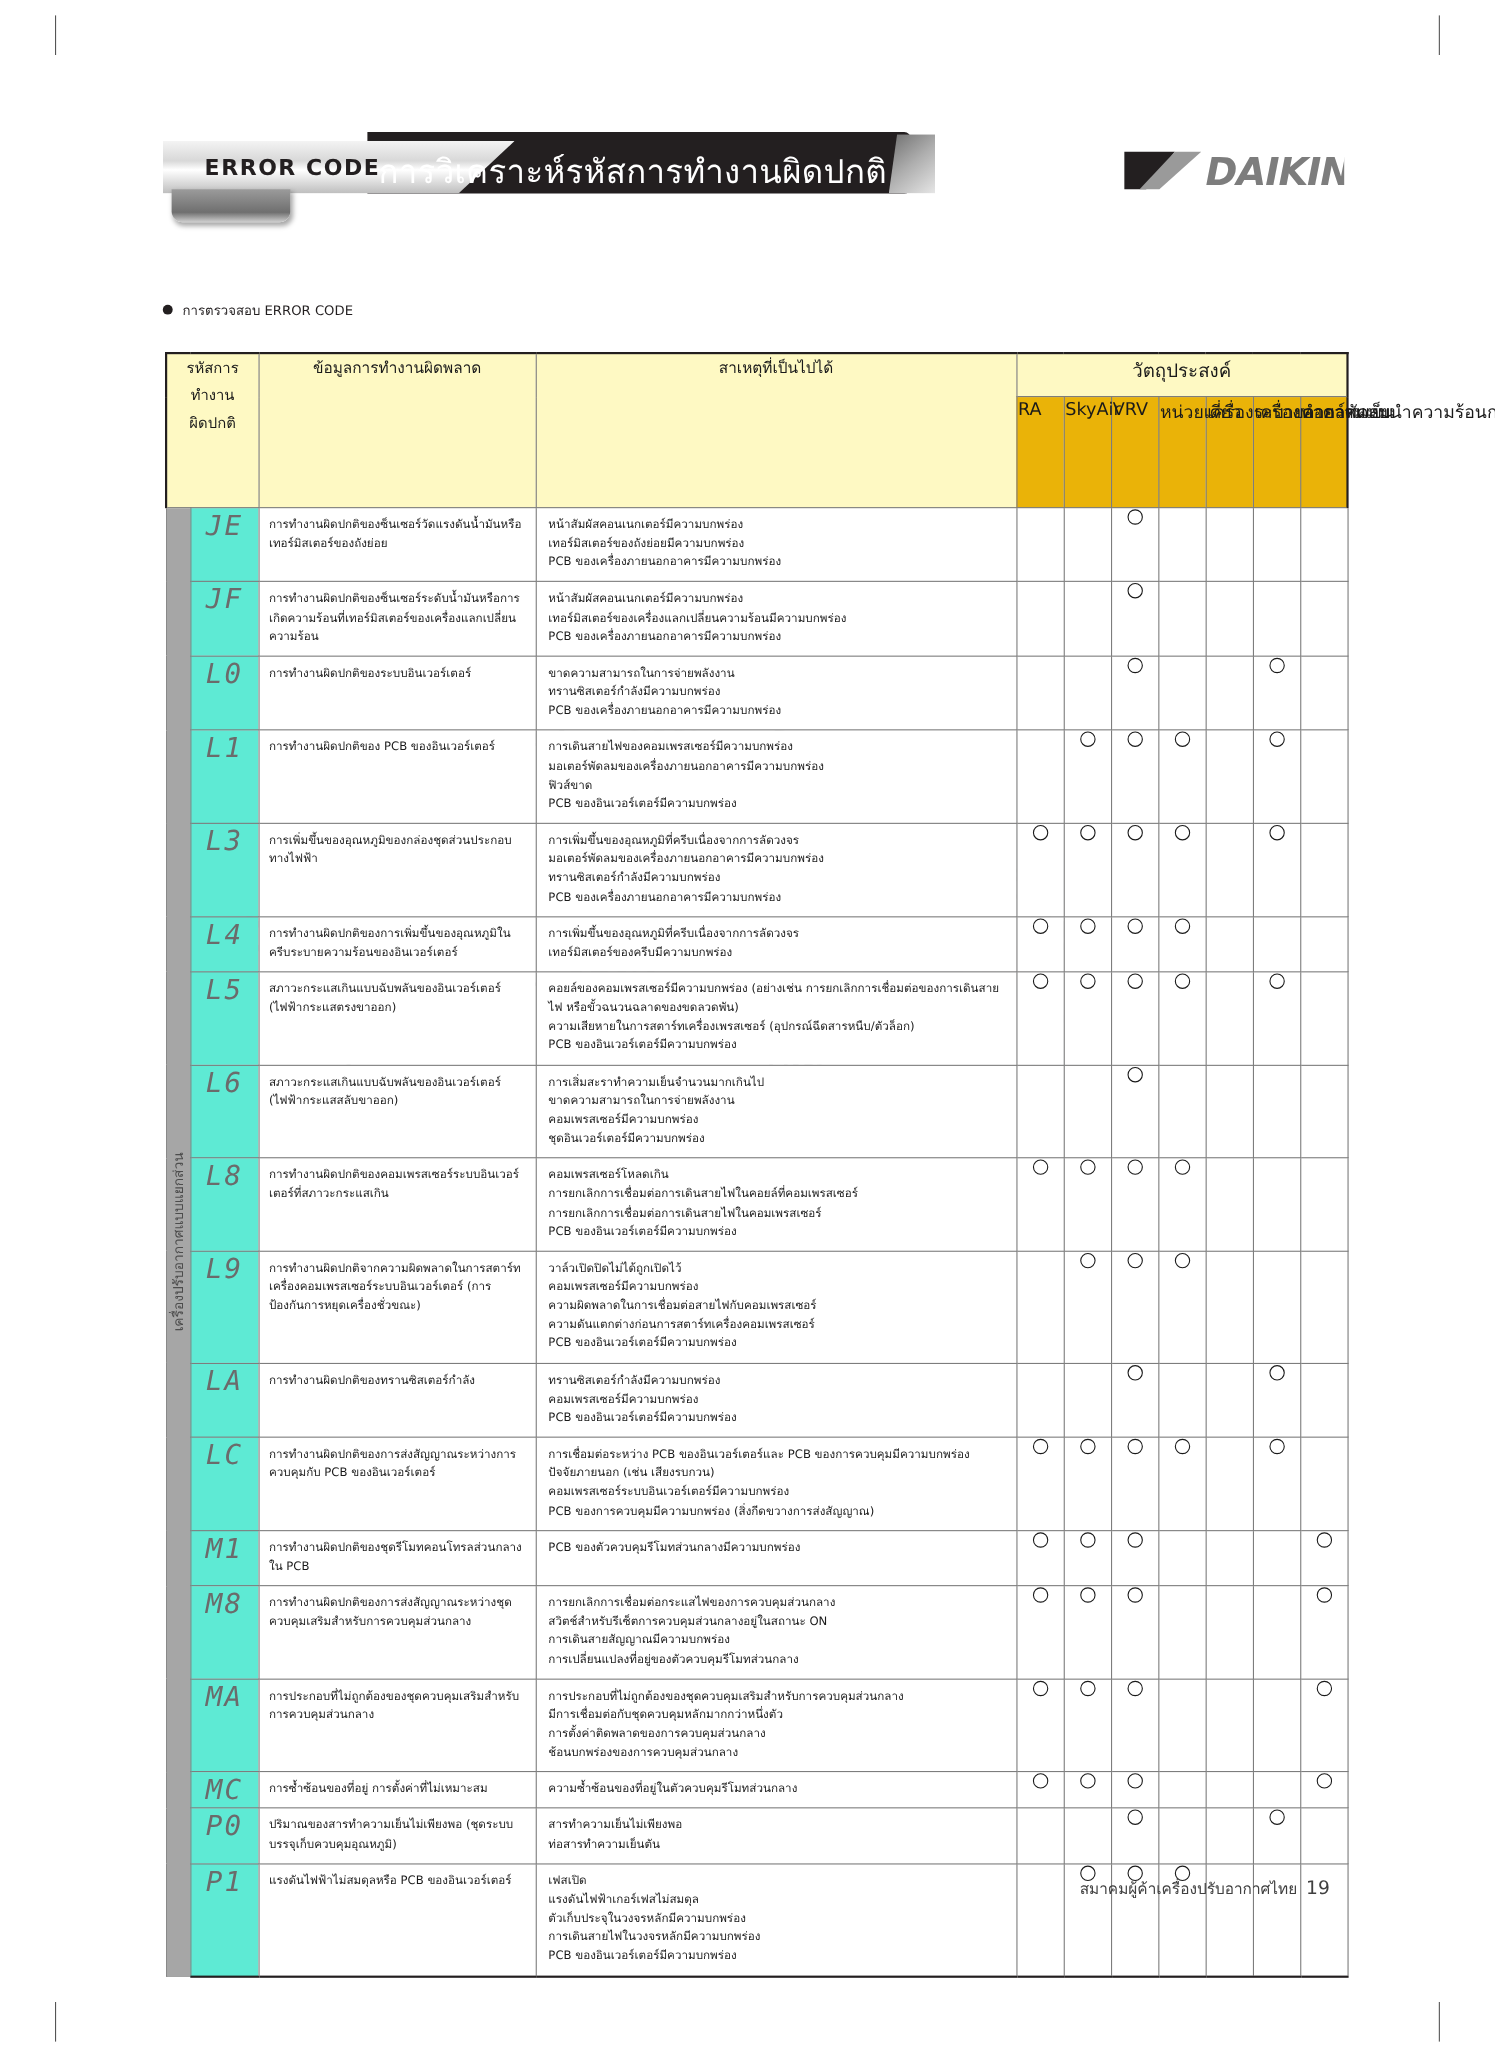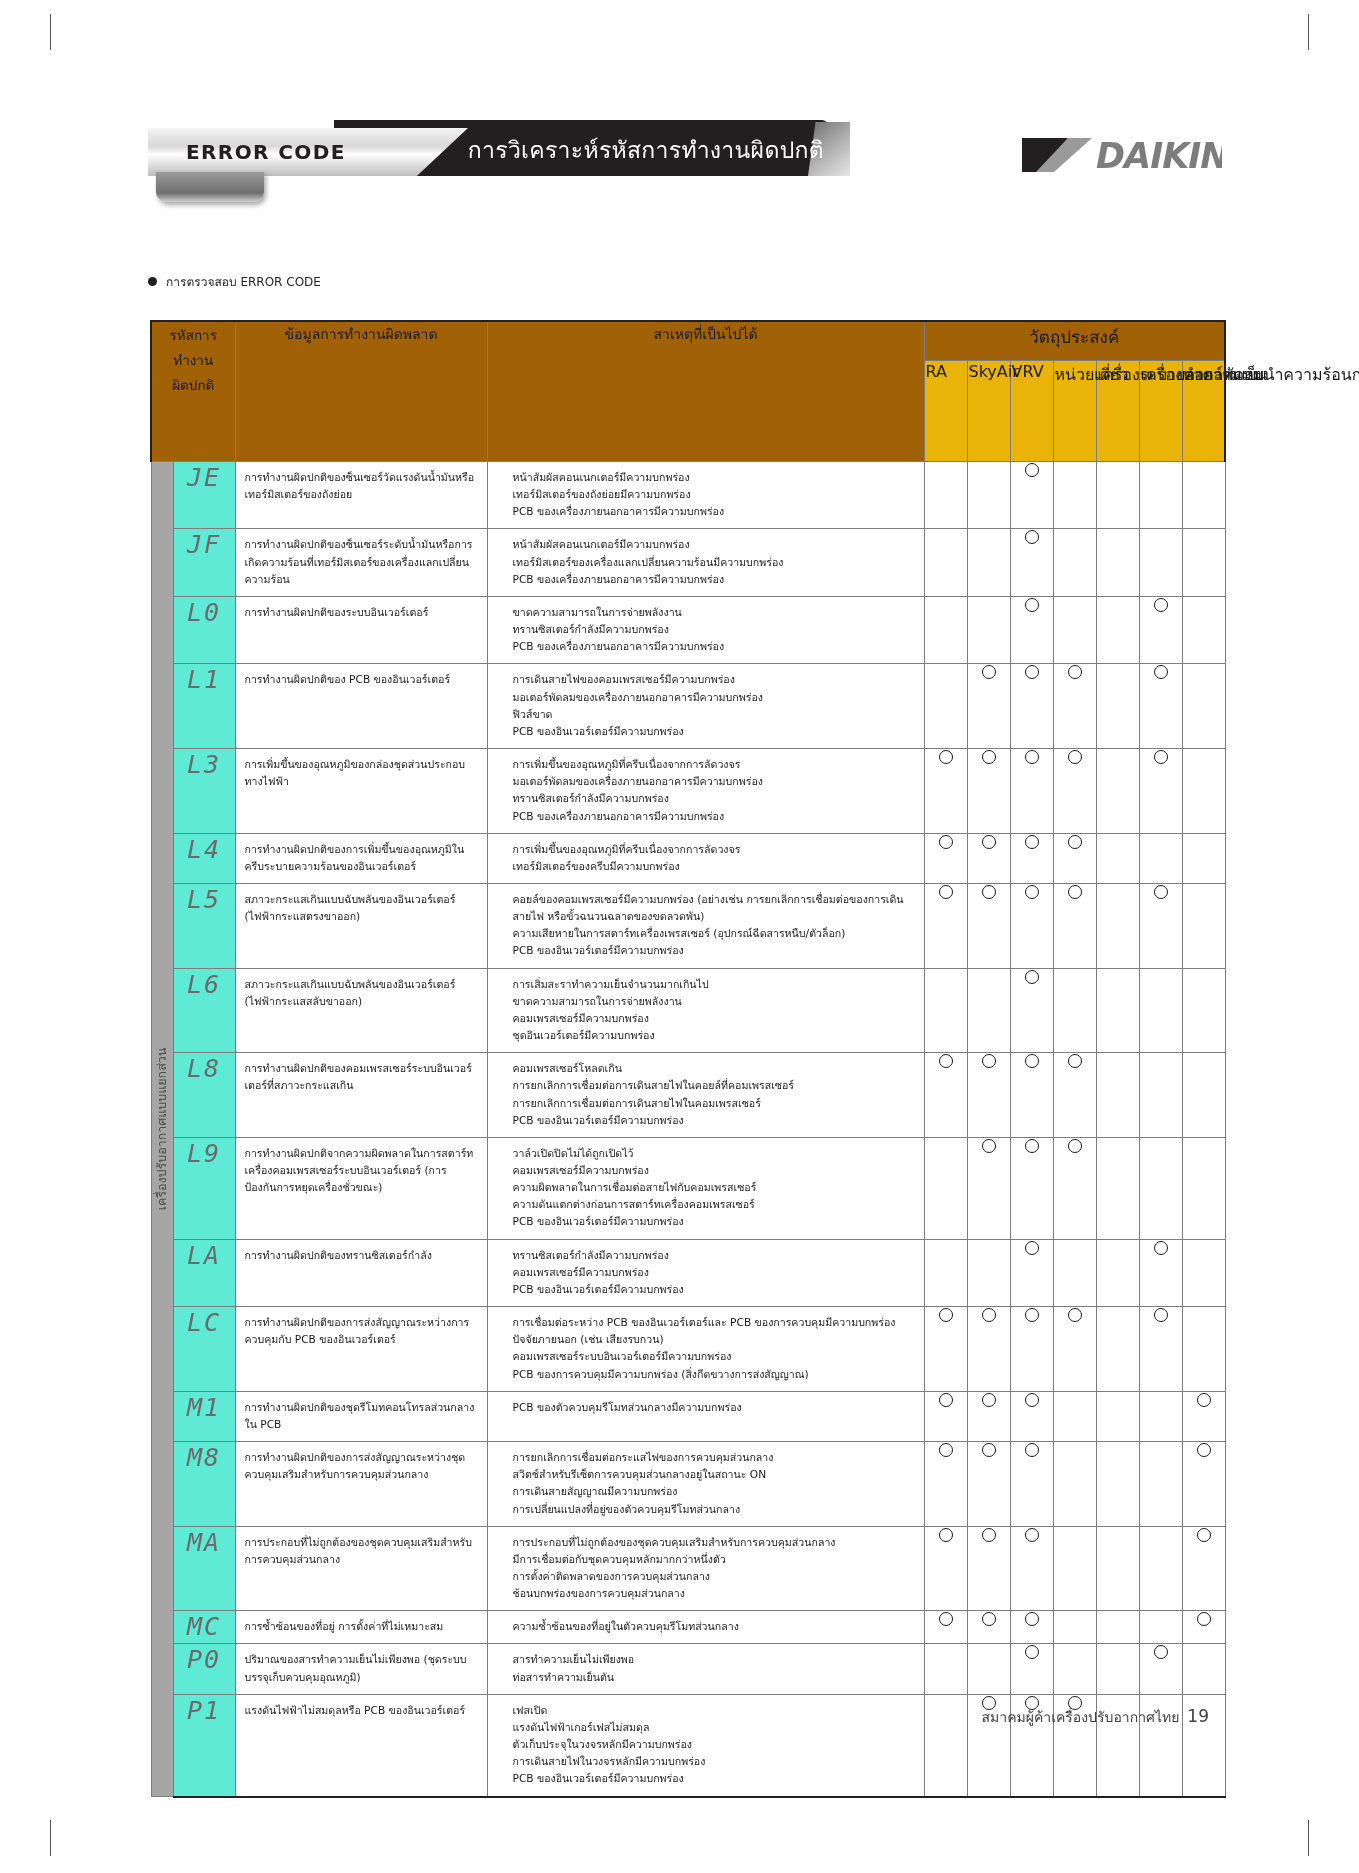--- a/index.html
+++ b/index.html
@@ -34,41 +34,41 @@
     position:absolute;left:660px;top:2px;width:42px;height:54px;
     background:linear-gradient(140deg,#6d6d6d 0%,#aeaeae 50%,#e6e6e6 100%);
     clip-path:polygon(18% 0, 100% 0, 100% 100%, 0 100%);
   }
   .err-code-label{
     position:absolute;left:38px;top:20px;
     font-family:"DejaVu Sans","Liberation Sans",sans-serif;
     font-weight:bold;font-size:20px;letter-spacing:1.4px;color:#231f20;
   }
   .banner-thai{
-    position:absolute;left:196px;top:12px;width:480px;text-align:right;
-    color:#ffffff;font-size:23px;letter-spacing:.3px;
+    position:absolute;left:196px;top:12px;width:480px;text-align:left;
+    color:#ffffff;font-size:30px;letter-spacing:.3px;
   }
 
   
   .logo{position:absolute;left:1022px;top:128px;width:200px;height:46px;}
   .logo svg{display:block;}
 
   
   .bullet-head{
     position:absolute;left:148px;top:272px;font-size:12px;color:#231f20;
     display:flex;align-items:center;gap:9px;
   }
   .bullet-dot{width:9px;height:9px;border-radius:50%;background:#231f20;display:inline-block;}
 
   
   .tbl-wrap{position:absolute;left:150px;top:320px;width:1075px;}
   table.ec{border-collapse:collapse;width:1075px;table-layout:fixed;}
   table.ec th,table.ec td{border:1px solid #7d7d7d;vertical-align:top;}
 
-  thead th{background:#a16207;text-align:center;font-weight:normal;}
+  thead th{background:#fef9c3;text-align:center;font-weight:normal;}
   .th-top{border-top:2.6px solid #231f20 !important;}
 
   .c-sidebar{width:22px;}
   .c-code{width:62px;}
   .c-info{width:252px;}
   .c-cause{width:437px;}
   .c-mark{width:43px;}
 
   .hd-code{font-size:13.5px;line-height:1.85;}
   .hd-info{font-size:14px;}
@@ -84,21 +84,21 @@
     transform:translate(-50%,-50%) rotate(180deg);
     writing-mode:vertical-rl;white-space:nowrap;font-size:12.5px;color:#4d4d4d;
   }
   td.code{
     background:#5eead4;text-align:center;vertical-align:middle;
     font-family:"DejaVu Sans Mono","Liberation Mono",monospace;
     font-size:25px;letter-spacing:2px;color:#6b6b6b;
     font-style:italic;
   }
   td.info{padding:7px 9px 8px 9px;font-size:10.6px;line-height:1.62;background:#fff;}
-  td.cause{padding:7px 9px 8px 25px;font-size:10.6px;line-height:1.62;background:#fff;}
+  td.cause{padding:7px 9px 8px 11px;font-size:10.6px;line-height:1.62;background:#fff;}
   td.mark{text-align:center;vertical-align:middle;background:#fff;font-size:14px;color:#1a1a1a;}
   td.mark .o{display:inline-block;width:12px;height:12px;border:1.4px solid #1a1a1a;border-radius:50%;}
 
   tr.last td{border-bottom:2.6px solid #231f20;}
   td.right-edge{border-right:2.6px solid #231f20;}
 
   
   .wm{position:absolute;pointer-events:none;user-select:none;}
   .wm-arc{
     left:190px;top:640px;width:790px;height:420px;

